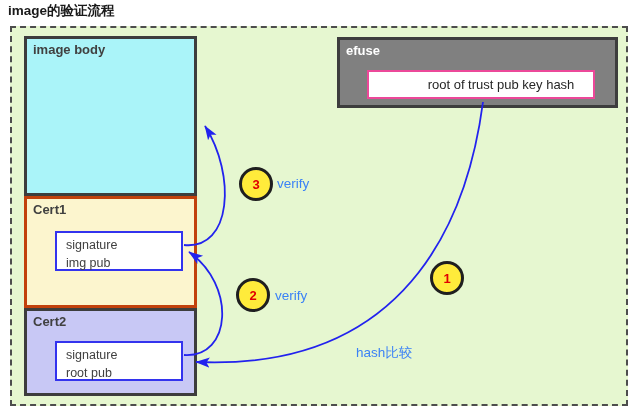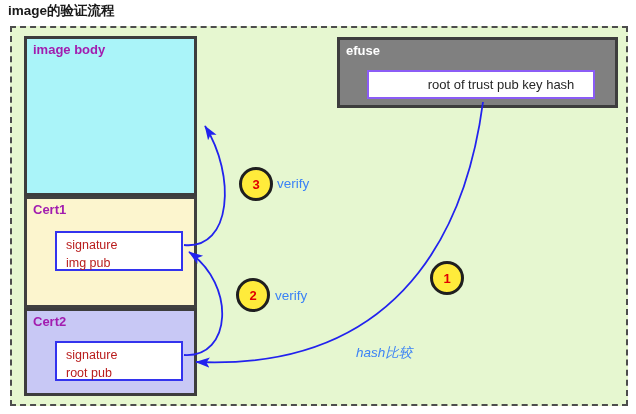--- a/index.html
+++ b/index.html
@@ -52,49 +52,49 @@
     border: 3px solid #3d3d3d;
   }
   .cert1 {
     position: absolute;
     left: 24px;
     top: 196px;
     width: 173px;
     height: 112px;
     box-sizing: border-box;
     background: #fcf5ce;
-    border: 3px solid #404040;
+    border: 3px solid #c2410c;
   }
   .cert2 {
     position: absolute;
     left: 24px;
     top: 308px;
     width: 173px;
     height: 88px;
     box-sizing: border-box;
     background: #c8c8f5;
     border: 3px solid #3d3d3d;
   }
   .box-label {
     position: absolute;
     left: 6px;
     top: 3px;
     font-size: 13px;
     font-weight: bold;
-    color: #a21caf;
+    color: #404040;
     white-space: nowrap;
   }
   
   .inner-box {
     position: absolute;
     background: #ffffff;
     border: 2px solid #3333ee;
     box-sizing: border-box;
     font-size: 12.5px;
-    color: #b91c1c;
+    color: #404040;
     line-height: 1.45;
     padding: 3px 0 5px 9px;
     white-space: pre-line;
   }
   .cert1-inner {
     left: 55px;
     top: 231px;
     width: 128px;
     height: 40px;
   }
@@ -119,21 +119,21 @@
     color: #ffffff;
   }
   .efuse-inner {
     position: absolute;
     left: 367px;
     top: 70px;
     width: 228px;
     height: 29px;
     box-sizing: border-box;
     background: #ffffff;
-    border: 2px solid #8b5cf6;
+    border: 2px solid #ec4899;
     font-size: 13px;
     color: #262626;
     display: flex;
     align-items: center;
     justify-content: center;
     white-space: nowrap;
     padding-left: 40px;
   }
   
   .badge {
@@ -156,21 +156,21 @@
   .badge-1 { left: 430px; top: 261px; }
   
   .blue-label {
     position: absolute;
     color: #3b82f6;
     font-size: 13.5px;
     white-space: nowrap;
   }
   .label-verify-3 { left: 277px; top: 176px; }
   .label-verify-2 { left: 275px; top: 288px; }
-  .label-hash    { left: 356px; top: 344px; font-style: italic; }
+  .label-hash    { left: 356px; top: 344px; }
   svg.arrows {
     position: absolute;
     left: 0; top: 0;
     width: 636px;
     height: 414px;
     pointer-events: none;
   }
 </style>
 </head>
 <body>

